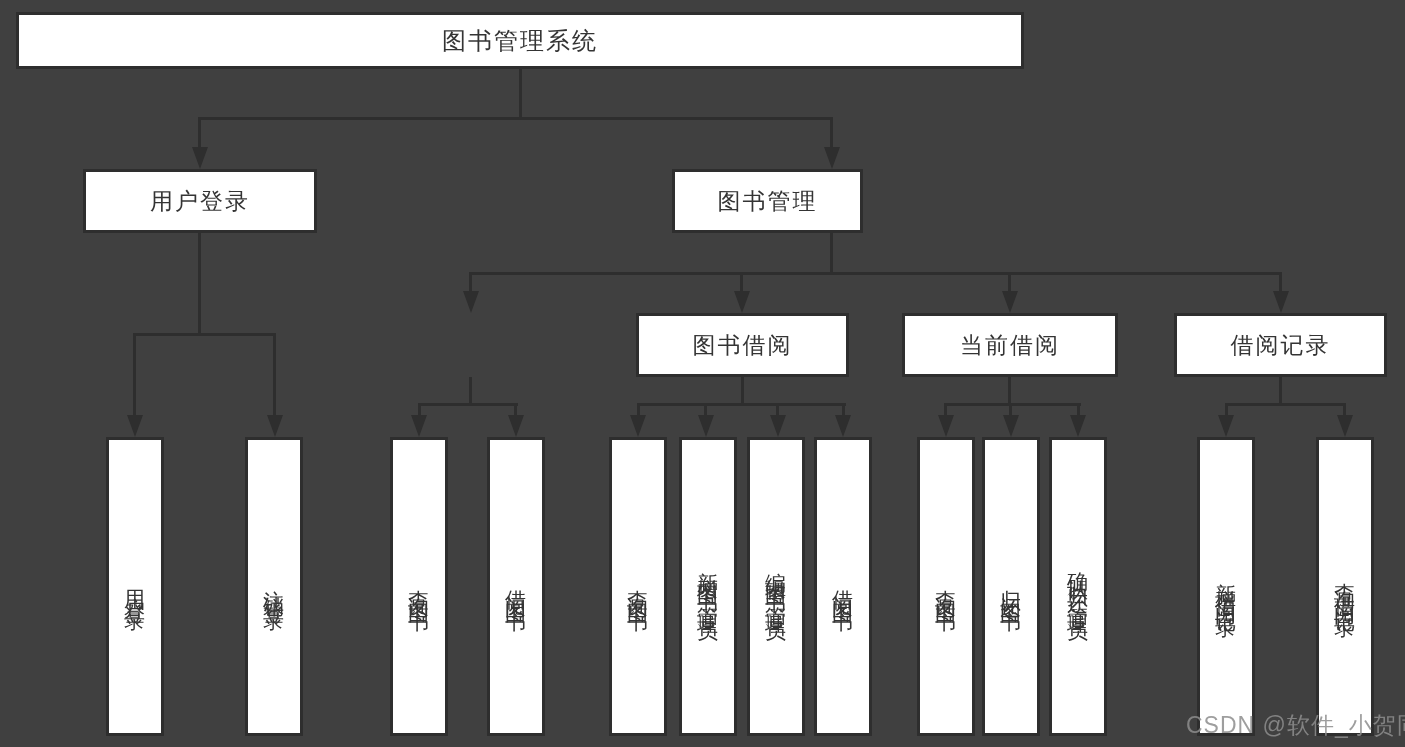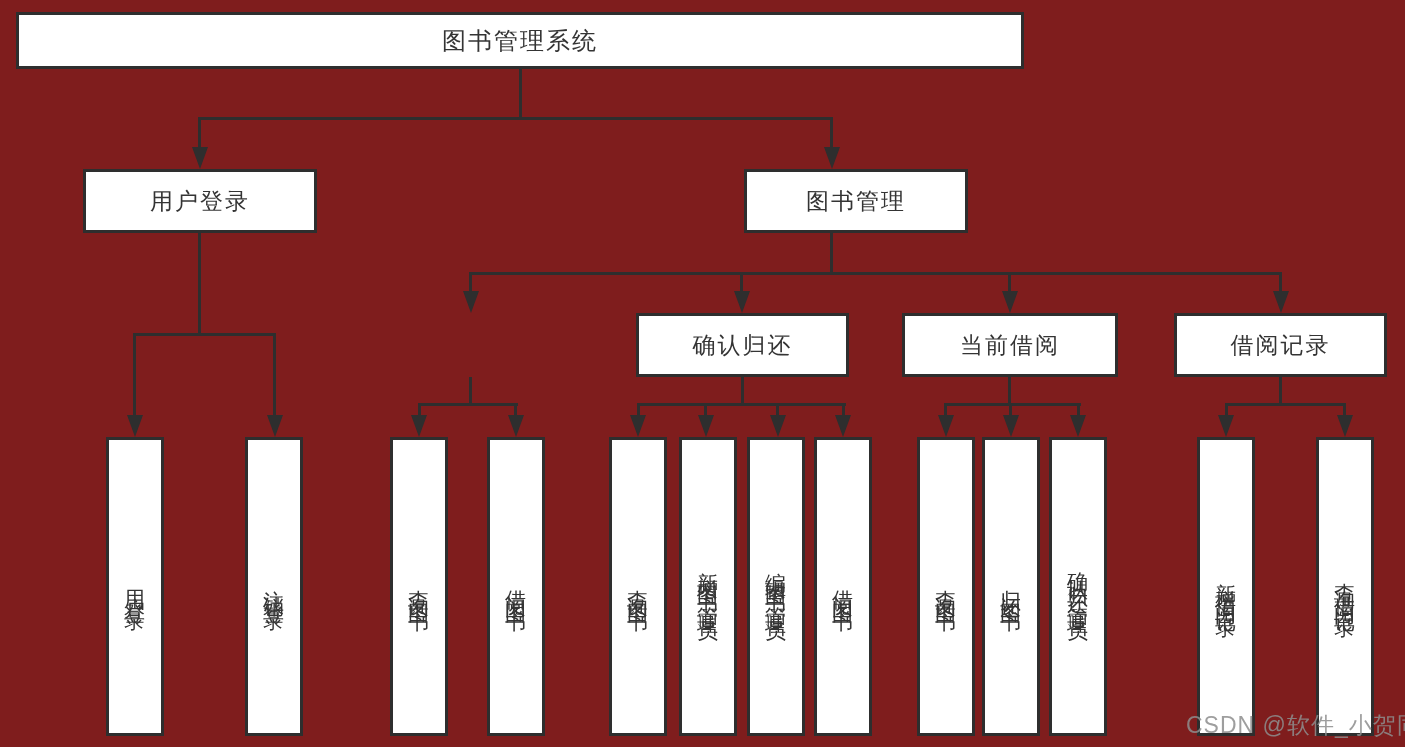--- a/index.html
+++ b/index.html
@@ -4,21 +4,21 @@
 <style>
   html, body {
     margin: 0;
     padding: 0;
     background: #ffffff;
   }
   #canvas {
     position: relative;
     width: 1405px;
     height: 747px;
-    background: #7f1d1d;
+    background: #404040;
     overflow: hidden;
     font-family: "Liberation Sans", "DejaVu Sans", sans-serif;
   }
   .box {
     position: absolute;
     box-sizing: border-box;
     border: 3px solid #2e2e2e;
     background: #ffffff;
     display: flex;
     align-items: center;
@@ -79,41 +79,41 @@
   <div class="box hbox rootbox" style="left:16px; top:12px; width:1008px; height:57px;">图书管理系统</div>
 
   <div class="vline" style="left:519px; top:69px; height:50px;"></div>
   <div class="hline" style="left:198px; top:117px; width:635px;"></div>
   <div class="vline" style="left:198px; top:117px; height:32px;"></div>
   <div class="arrow" style="left:192px; top:147px;"></div>
   <div class="vline" style="left:830px; top:117px; height:32px;"></div>
   <div class="arrow" style="left:824px; top:147px;"></div>
 
   <div class="box hbox" style="left:83px; top:169px; width:234px; height:64px;">用户登录</div>
-  <div class="box hbox" style="left:744px; top:169px; width:224px; height:64px;">图书管理</div>
+  <div class="box hbox" style="left:672px; top:169px; width:191px; height:64px;">图书管理</div>
 
   <div class="vline" style="left:198px; top:233px; height:103px;"></div>
   <div class="hline" style="left:133px; top:333px; width:143px;"></div>
   <div class="vline" style="left:133px; top:333px; height:83px;"></div>
   <div class="arrow" style="left:127px; top:415px;"></div>
   <div class="vline" style="left:273px; top:333px; height:83px;"></div>
   <div class="arrow" style="left:267px; top:415px;"></div>
 
   <div class="vline" style="left:830px; top:233px; height:42px;"></div>
   <div class="hline" style="left:469px; top:272px; width:813px;"></div>
   <div class="vline" style="left:469px; top:272px; height:21px;"></div>
   <div class="arrow" style="left:463px; top:291px;"></div>
   <div class="vline" style="left:740px; top:272px; height:21px;"></div>
   <div class="arrow" style="left:734px; top:291px;"></div>
   <div class="vline" style="left:1008px; top:272px; height:21px;"></div>
   <div class="arrow" style="left:1002px; top:291px;"></div>
   <div class="vline" style="left:1279px; top:272px; height:21px;"></div>
   <div class="arrow" style="left:1273px; top:291px;"></div>
 
-  <div class="box hbox" style="left:636px; top:313px; width:213px; height:64px;">确认归还</div>
+  <div class="box hbox" style="left:636px; top:313px; width:213px; height:64px;">图书借阅</div>
   <div class="box hbox" style="left:902px; top:313px; width:216px; height:64px;">当前借阅</div>
   <div class="box hbox" style="left:1174px; top:313px; width:213px; height:64px;">借阅记录</div>
 
   <div class="vline" style="left:469px; top:377px; height:29px;"></div>
   <div class="hline" style="left:418px; top:403px; width:100px;"></div>
   <div class="vline" style="left:418px; top:403px; height:13px;"></div>
   <div class="arrow" style="left:411px; top:415px;"></div>
   <div class="vline" style="left:514px; top:403px; height:13px;"></div>
   <div class="arrow" style="left:508px; top:415px;"></div>
 

